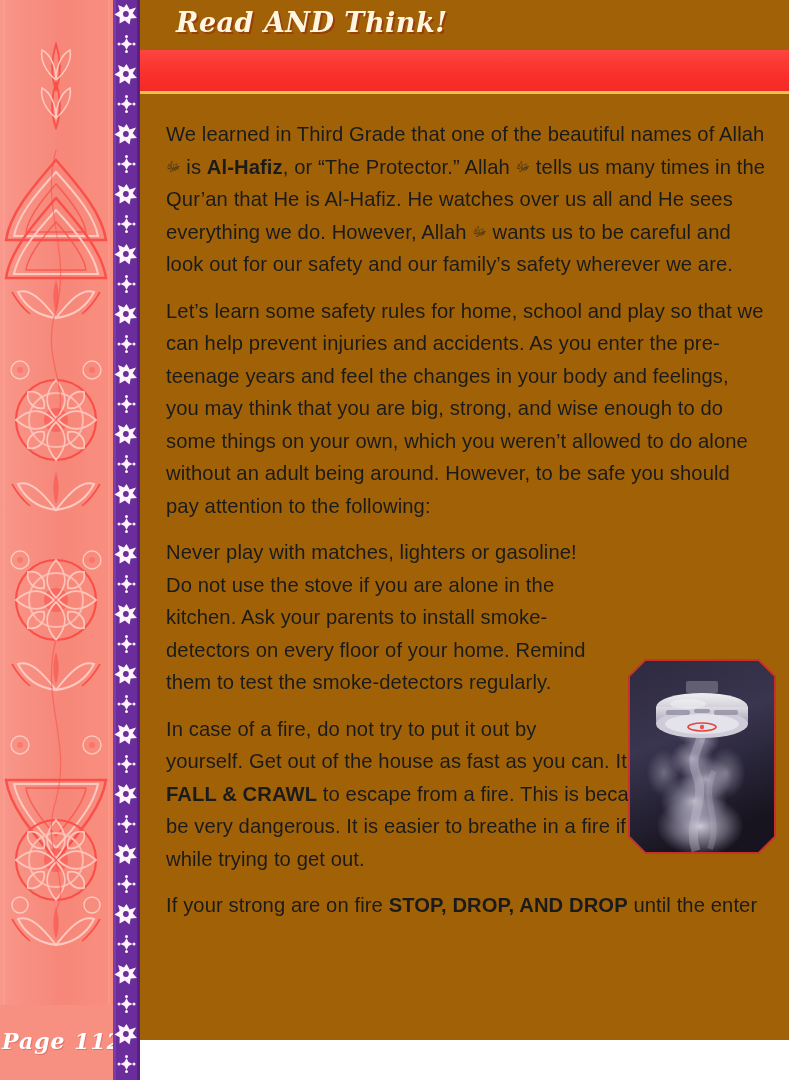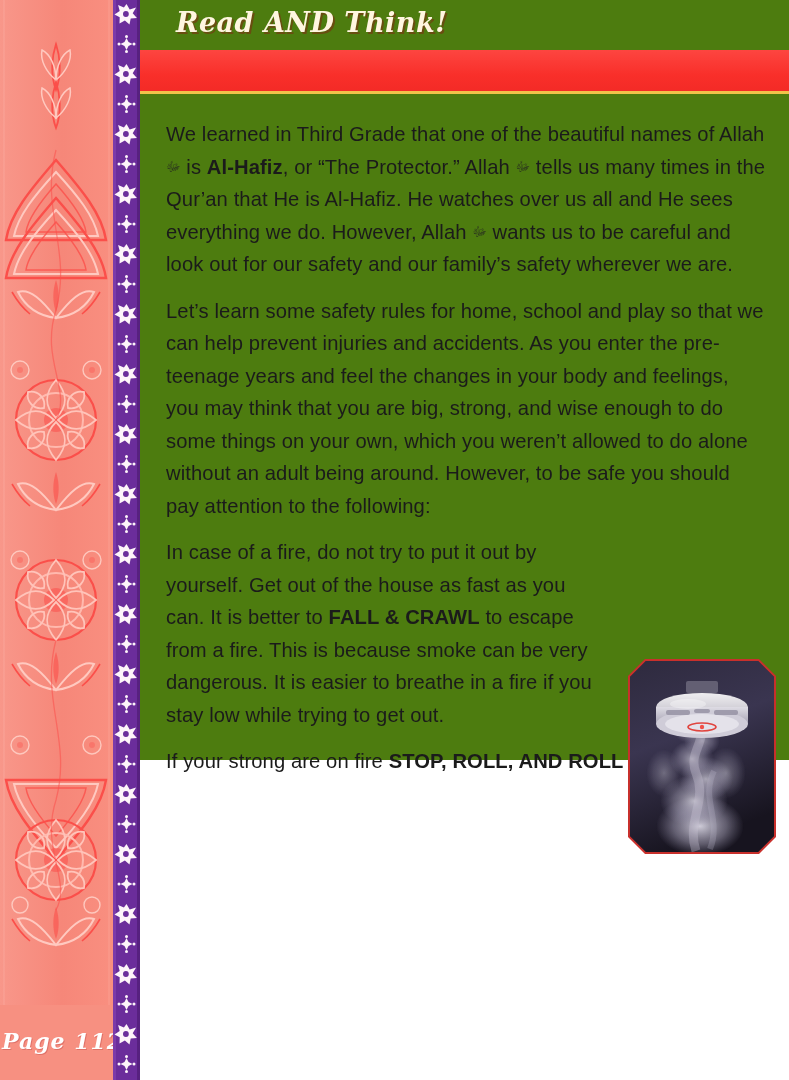--- a/index.html
+++ b/index.html
@@ -69,22 +69,22 @@
     position: absolute;
     left: 0; top: 0;
     width: 27px; height: 1080px;
     display: block;
   }
 
   
   #content {
     position: absolute;
     left: 140px; top: 0;
-    width: 649px; height: 760px;
-    background: #4d7c0f;
+    width: 649px; height: 1040px;
+    background: #a16207;
   }
 
   
   #title-band {
     position: absolute;
     left: 0; top: 50px;
     width: 649px; height: 42px;
     background: #fb3833;
     background-image: linear-gradient(180deg,#fd4540 0%, #f92f2a 60%, #f32a26 100%);
   }
@@ -429,25 +429,26 @@
         <span>We learned in Third Grade that one of the beautiful names of Allah </span><span class="allah-glyph">ﷻ</span><span> is </span><b>Al-Hafiz</b><span>, or “The Protector.”  Allah </span><span class="allah-glyph">ﷻ</span><span> tells us many times in the Qur’an that He is Al-Hafiz.  He watches over us all and He sees everything we do. However, Allah </span><span class="allah-glyph">ﷻ</span><span> wants us to be careful and look out for our safety and our family’s safety wherever we are.</span>
       </p>
 
       <p>
         <span>Let’s learn some safety rules for home, school and play so that we can help prevent injuries and accidents. As you enter the pre-teenage years and feel the changes in your body and feelings, you may think that you are big, strong, and wise enough to do some things on your own, which you weren’t allowed to do alone without an adult being around. However, to be safe you should pay attention to the following:</span>
       </p>
 
 
       <p>
         <span class="float-spacer"></span>
+        <span>Never play with matches, lighters or gasoline! Do not use the stove if you are alone in the kitchen. Ask your parents to install smoke-detectors on every floor of your home. Remind them to test the smoke-detectors regularly.</span>
       </p>
 
       <p>
         <span>In case of a fire, do not try to put it out by yourself.  Get out of the house as fast as you can. It is better to </span><b>FALL &amp; CRAWL</b><span> to escape from a fire.  This is because smoke can be very dangerous. It is easier to breathe in a fire if you stay low while trying to get out.</span>
       </p>
 
       <p>
-        <span>If your strong are on fire </span><b>STOP, ROLL, AND ROLL</b><span> until the enter</span>
+        <span>If your strong are on fire </span><b>STOP, DROP, AND DROP</b><span> until the enter</span>
       </p>
 
     </div>
   </div>
 </div>
 
 </body></html>

